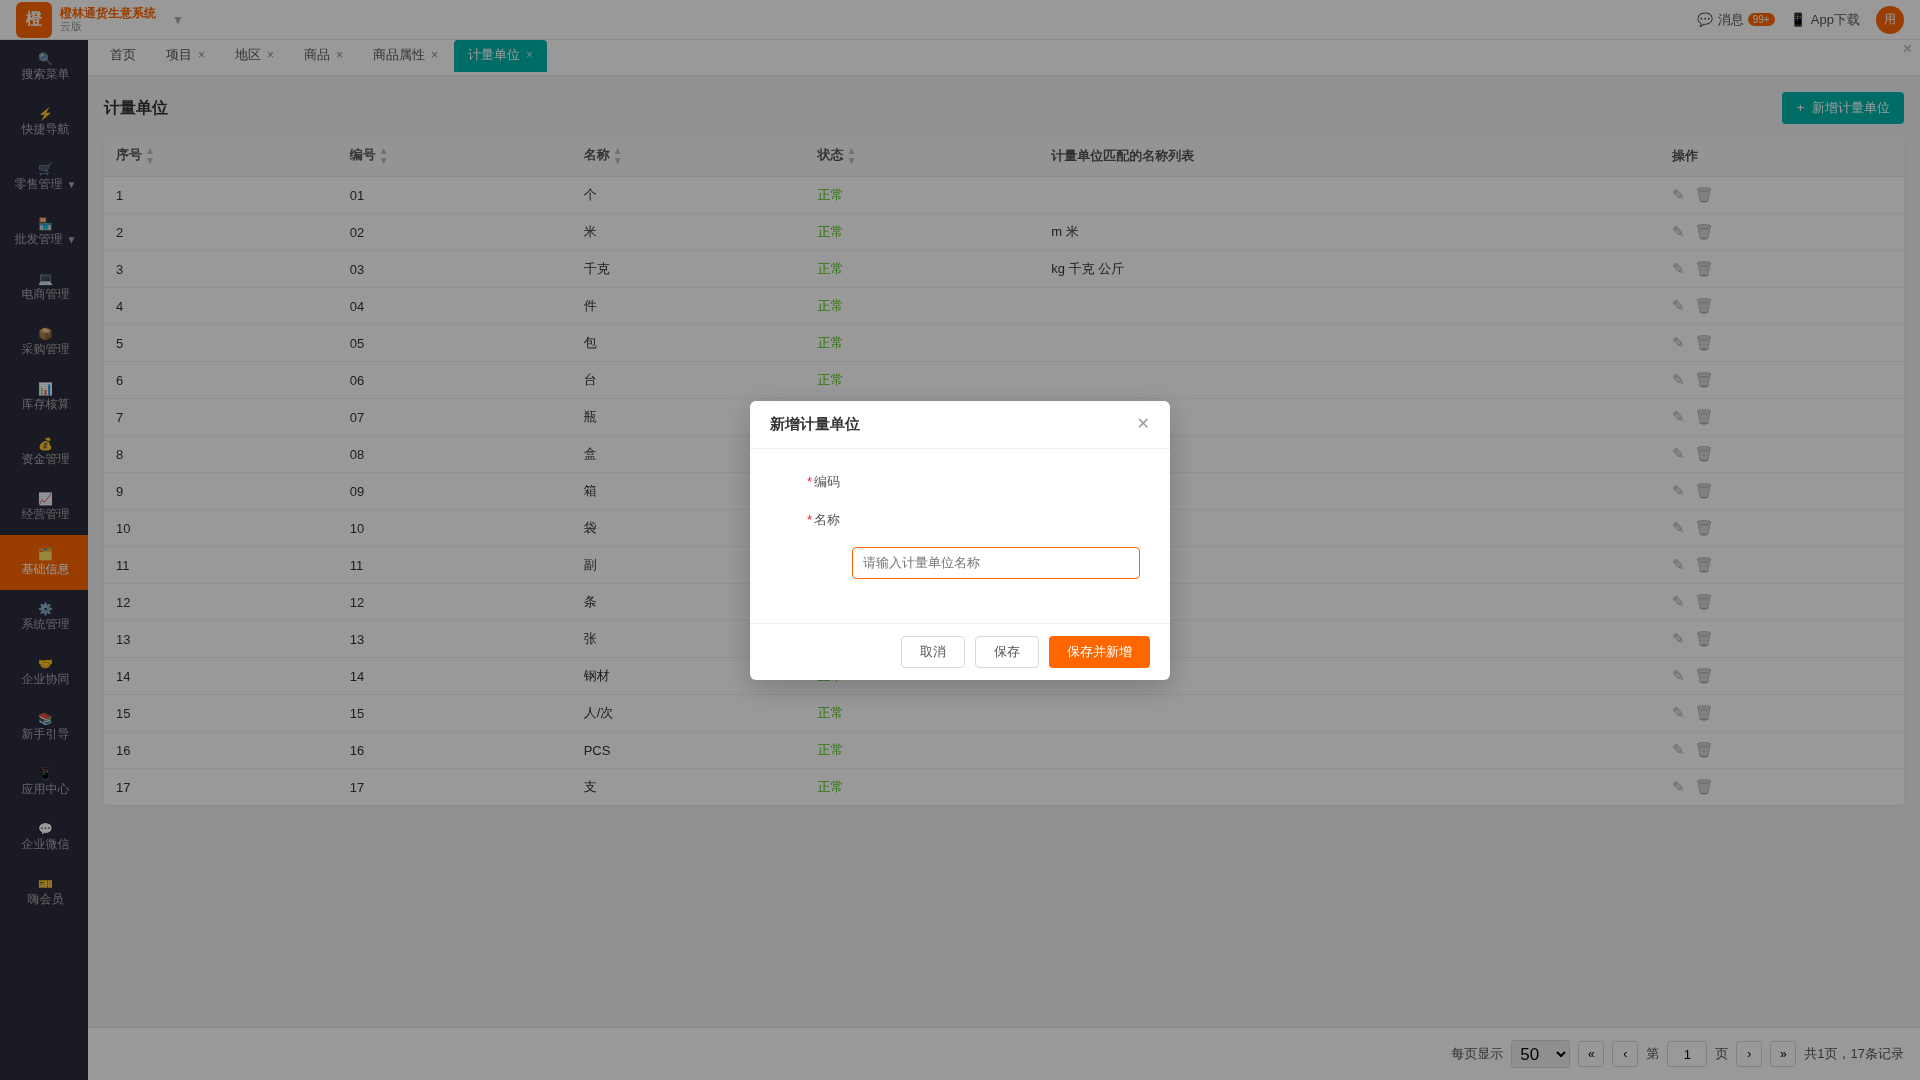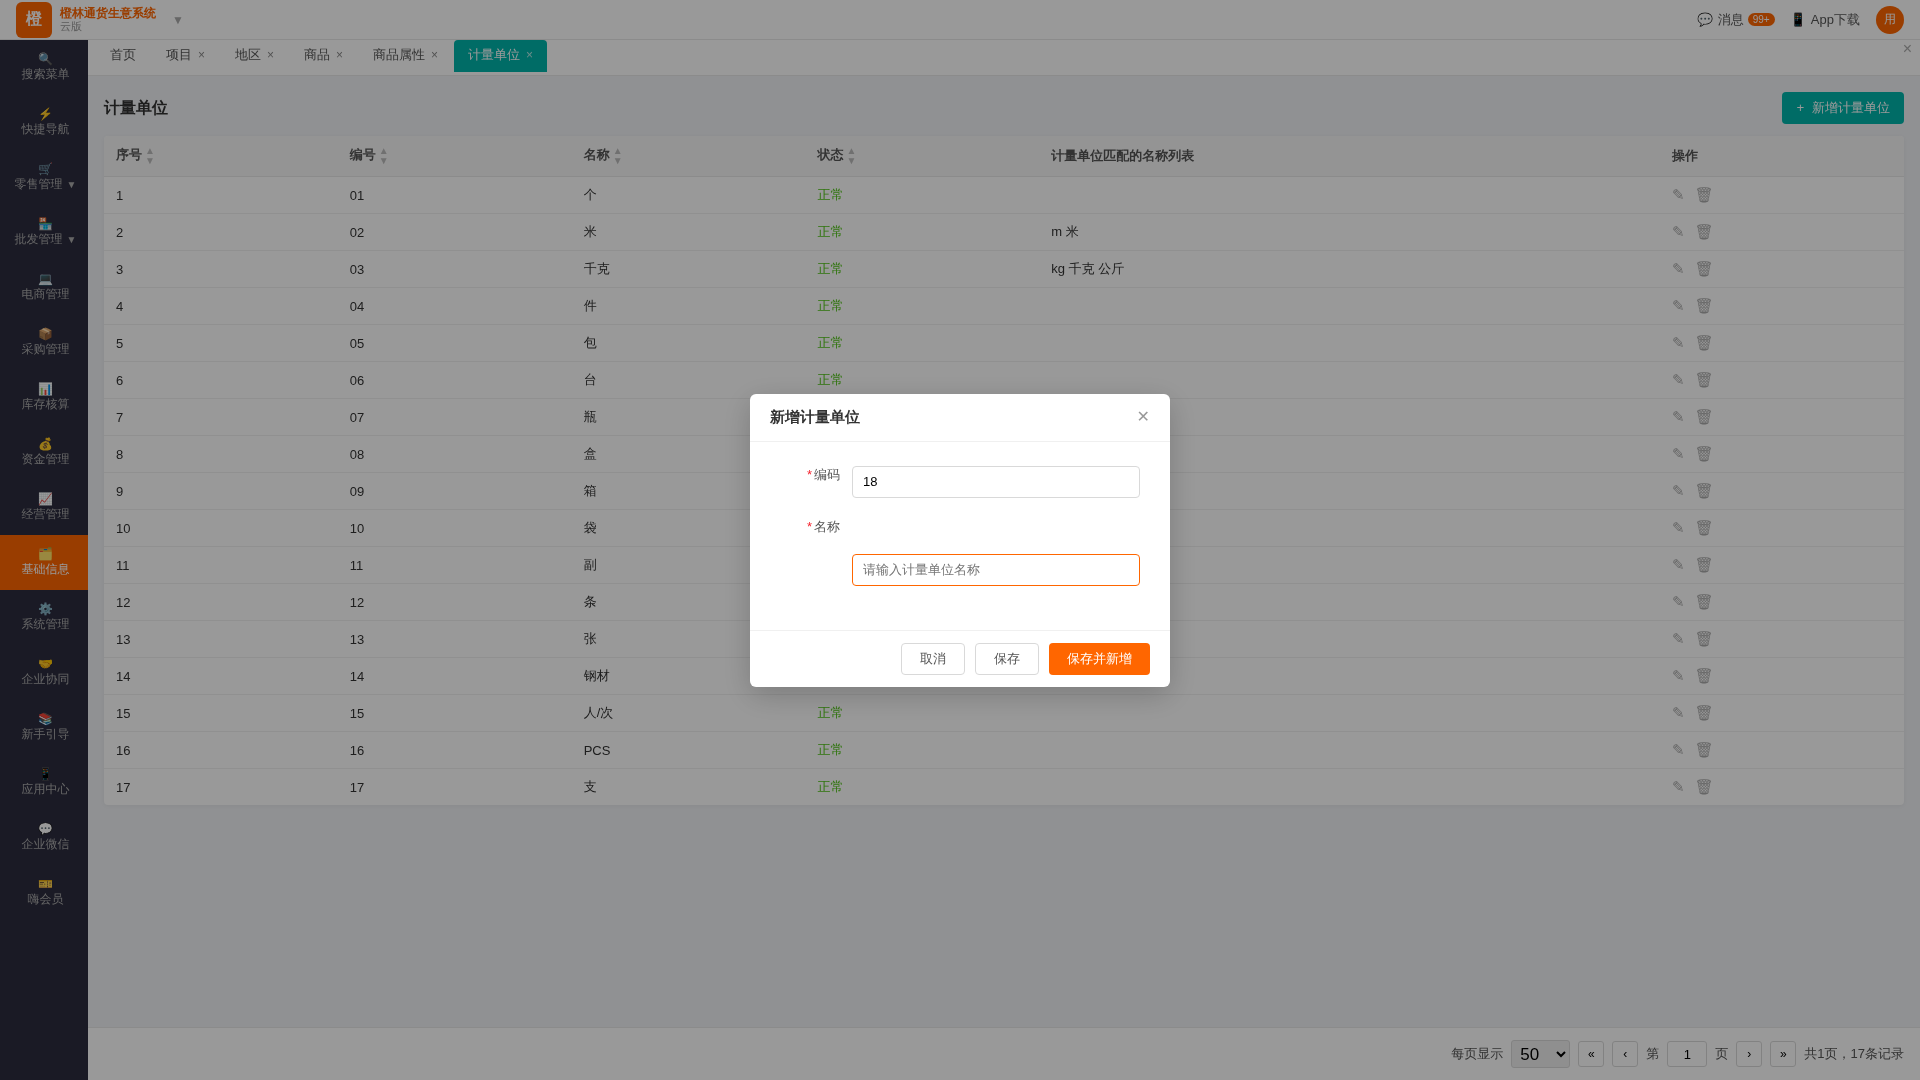--- a/index.html
+++ b/index.html
@@ -730,21 +730,20 @@
   <div class="modal">
     <div class="modal-header">
       <span class="modal-title">新增计量单位</span>
       <span class="modal-close">✕</span>
     </div>
     <div class="modal-body">
       <div class="form-row">
         <div class="form-label">
           <span class="required">*</span>编码
         </div>
-        <input class="form-input" type="text" value="18" style="">
       </div>
       <div class="form-row">
         <div class="form-label">
           <span class="required">*</span>名称
         </div>
         <input class="form-input highlighted" type="text" placeholder="请输入计量单位名称" style="">
       </div>
     </div>
     <div class="modal-footer">
       <button class="btn-cancel">取消</button>

